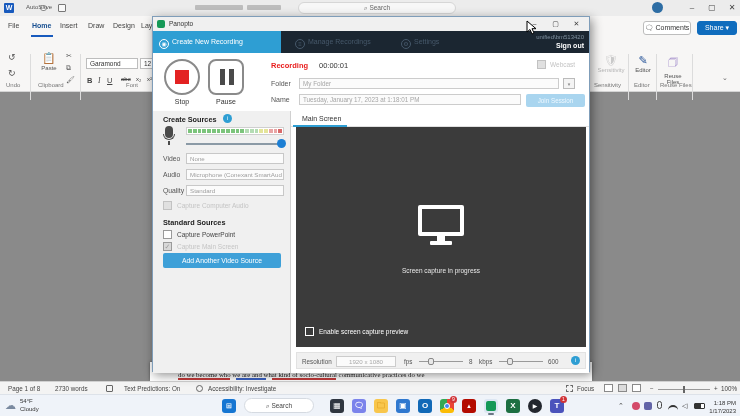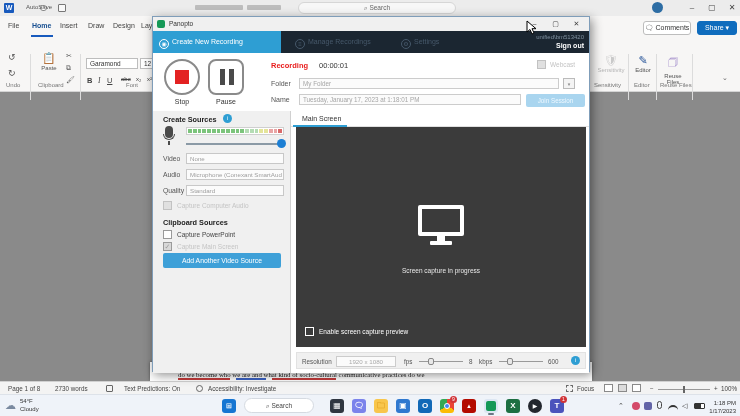--- a/index.html
+++ b/index.html
@@ -349,21 +349,21 @@
     <div class="abs row-label" style="left:10px;top:44px;">Video</div>
     <div class="abs pt-select" style="top:42px;">None</div>
     <div class="abs row-label" style="left:10px;top:60px;">Audio</div>
     <div class="abs pt-select" style="top:58px;">Microphone (Conexant SmartAud</div>
     <div class="abs row-label" style="left:10px;top:76px;">Quality</div>
     <div class="abs pt-select" style="top:74px;">Standard</div>
 
     <div class="abs chk disabled" style="left:10px;top:90px;"></div>
     <div class="abs gray-label" style="left:24px;top:91px;">Capture Computer Audio</div>
 
-    <div class="abs sec-title" style="left:10px;top:107px;">Clipboard Sources</div>
+    <div class="abs sec-title" style="left:10px;top:107px;">Standard Sources</div>
     <div class="abs chk" style="left:10px;top:119px;"></div>
     <div class="abs" style="left:24px;top:120px;font-size:6.5px;color:#444;">Capture PowerPoint</div>
     <div class="abs chk checked-dis" style="left:10px;top:131px;">✓</div>
     <div class="abs gray-label" style="left:24px;top:132px;">Capture Main Screen</div>
     <div class="abs add-btn" style="top:142px;">Add Another Video Source</div>
   </div>
 
   <div class="abs pt-right">
     <div class="abs tab-divider"></div>
     <div class="abs ms-tab">Main Screen</div>

